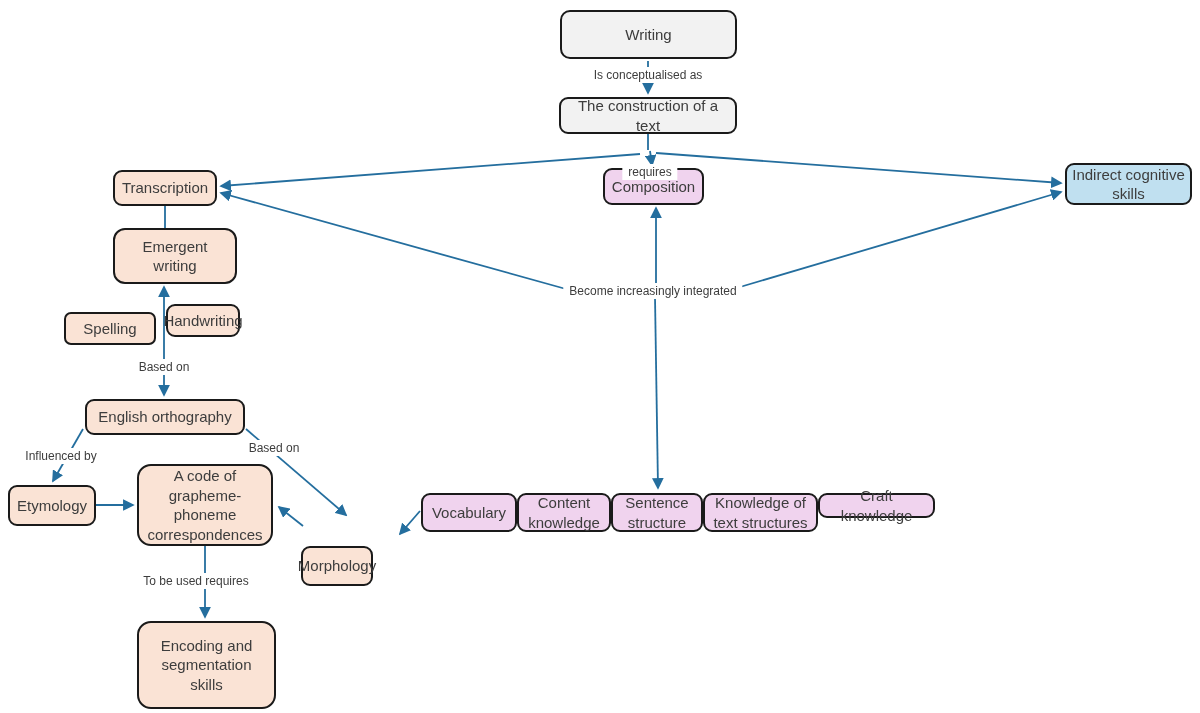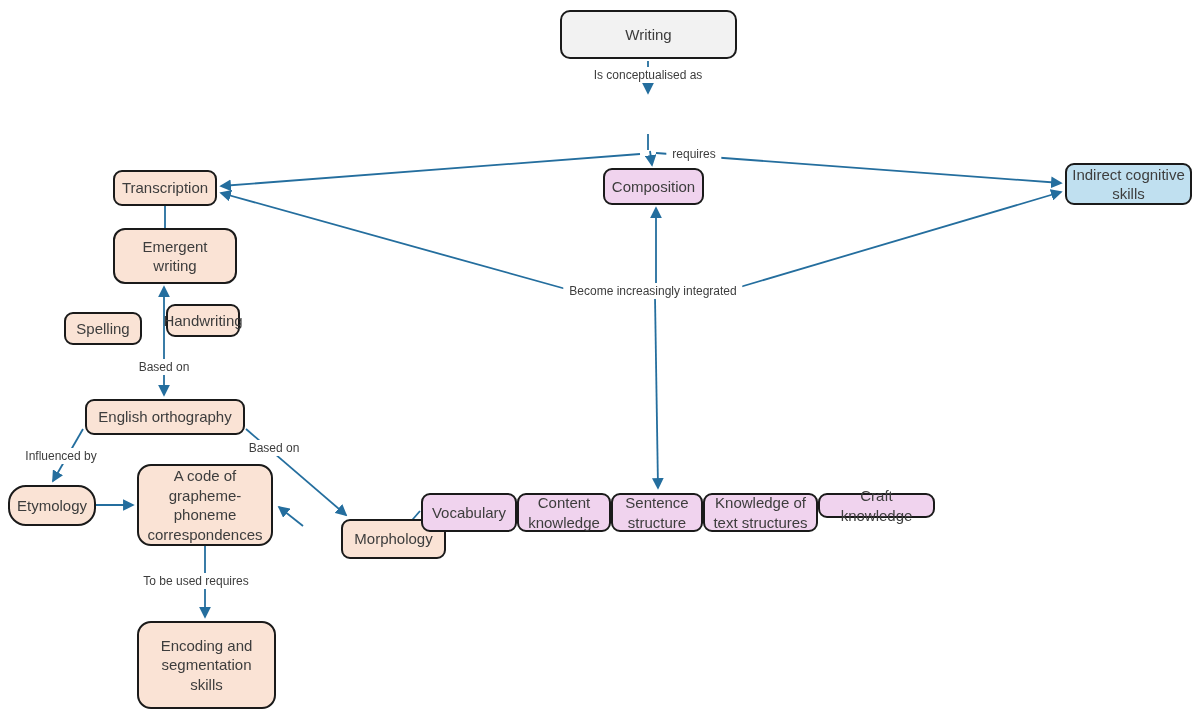--- a/index.html
+++ b/index.html
@@ -51,35 +51,35 @@
     color: var(--text, #3d3d3d);
     white-space: nowrap;
   }
   
   #n-writing      { left: 560px;  top: 10px;  width: 177px; height: 49px;  border-radius: 10px; }
   #n-construction { left: 559px;  top: 97px;  width: 178px; height: 37px; }
   #n-transcription{ left: 113px;  top: 170px; width: 104px; height: 36px; }
   #n-composition  { left: 603px;  top: 168px; width: 101px; height: 37px; }
   #n-indirect     { left: 1065px; top: 163px; width: 127px; height: 42px; }
   #n-emergent     { left: 113px;  top: 228px; width: 124px; height: 56px;  border-radius: 12px; }
-  #n-spelling     { left: 64px;   top: 312px; width: 78px;  height: 33px; }
+  #n-spelling     { left: 64px;   top: 312px; width: 92px;  height: 33px; border-radius: 7px; }
   #n-handwriting  { left: 166px;  top: 304px; width: 74px;  height: 33px; }
   #n-english      { left: 85px;   top: 399px; width: 160px; height: 36px; }
-  #n-etymology    { left: 8px;    top: 485px; width: 88px;  height: 41px; border-radius: 18px; }
+  #n-etymology    { left: 8px;    top: 485px; width: 88px;  height: 41px; }
   #n-code         { left: 137px;  top: 464px; width: 136px; height: 82px; }
-  #n-morphology   { left: 301px;  top: 519px; width: 105px;  height: 40px; margin-left: 40px; }
+  #n-morphology   { left: 301px;  top: 546px; width: 72px;  height: 40px; }
   #n-encoding     { left: 137px;  top: 621px; width: 139px; height: 88px; }
   #n-vocabulary   { left: 421px;  top: 493px; width: 96px;  height: 39px; }
   #n-content      { left: 517px;  top: 493px; width: 94px;  height: 39px; }
   #n-sentence     { left: 611px;  top: 493px; width: 92px;  height: 39px; }
   #n-knowledge    { left: 703px;  top: 493px; width: 115px; height: 39px; }
   #n-craft        { left: 818px;  top: 493px; width: 117px; height: 25px; }
   
   #l-conceptualised { left: 648px; top: 75px; }
-  #l-requires       { left: 650px; top: 154px; margin-left: 44px; }
+  #l-requires       { left: 650px; top: 172px; }
   #l-become         { left: 653px; top: 291px; }
   #l-basedon1       { left: 164px; top: 367px; }
   #l-influenced     { left: 61px;  top: 456px; }
   #l-basedon2       { left: 274px; top: 448px; }
   #l-tobeused       { left: 196px; top: 581px; }
 </style>
 </head>
 <body>
 
 <div id="canvas">
@@ -104,20 +104,21 @@
     <line class="edge" x1="164" y1="368" x2="164" y2="395" marker-end="url(#arrowhead)"></line>
     <line class="edge" x1="83" y1="429" x2="53" y2="481" marker-end="url(#arrowhead)"></line>
     <line class="edge" x1="96" y1="505" x2="133" y2="505" marker-end="url(#arrowhead)"></line>
     <line class="edge" x1="246" y1="429" x2="346" y2="515" marker-end="url(#arrowhead)"></line>
     <line class="edge" x1="303" y1="526" x2="279" y2="507" marker-end="url(#arrowhead)"></line>
     <line class="edge" x1="420" y1="511" x2="400" y2="534" marker-end="url(#arrowhead)"></line>
     <line class="edge" x1="205" y1="546" x2="205" y2="617" marker-end="url(#arrowhead)"></line>
   </svg>
 
   <div class="node fill-gray" id="n-writing">Writing</div>
+  <div class="node fill-gray" id="n-construction">The construction of a text</div>
   <div class="node fill-peach" id="n-transcription">Transcription</div>
   <div class="node fill-pink" id="n-composition">Composition</div>
   <div class="node fill-blue" id="n-indirect">Indirect cognitive
 skills</div>
   <div class="node fill-peach" id="n-emergent">Emergent
 writing</div>
   <div class="node fill-peach" id="n-spelling">Spelling</div>
   <div class="node fill-peach" id="n-handwriting">Handwriting</div>
   <div class="node fill-peach" id="n-english">English orthography</div>
   <div class="node fill-peach" id="n-etymology">Etymology</div>

